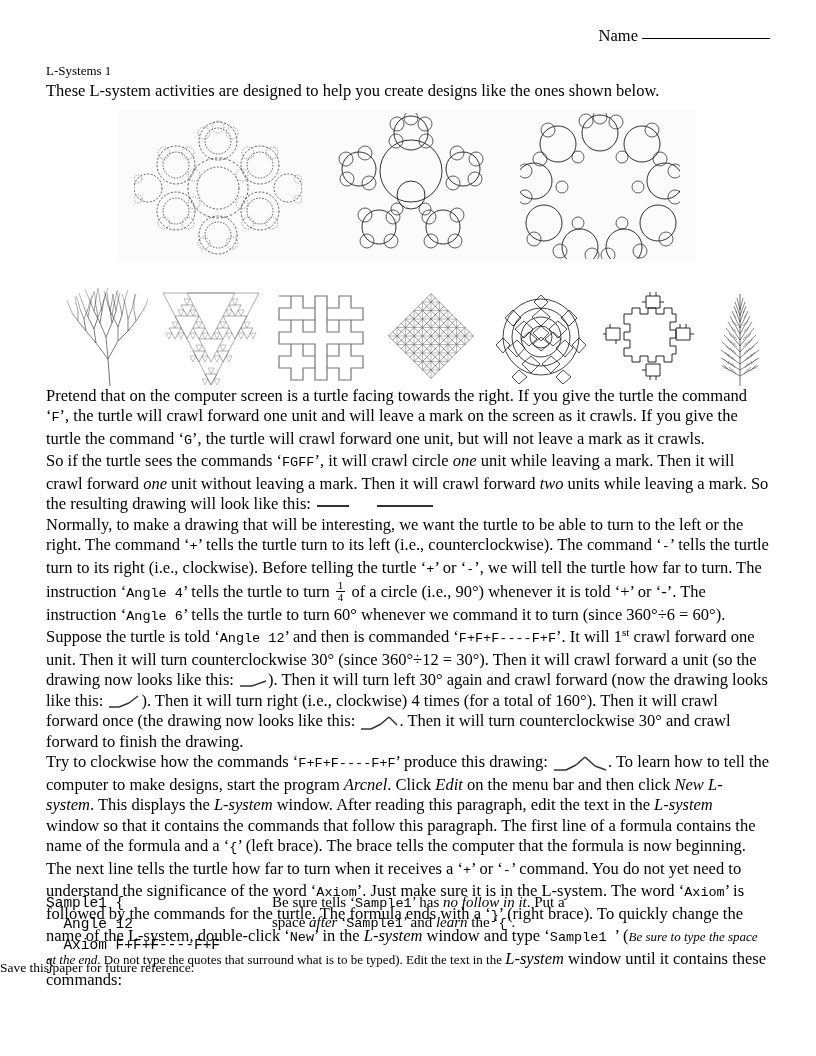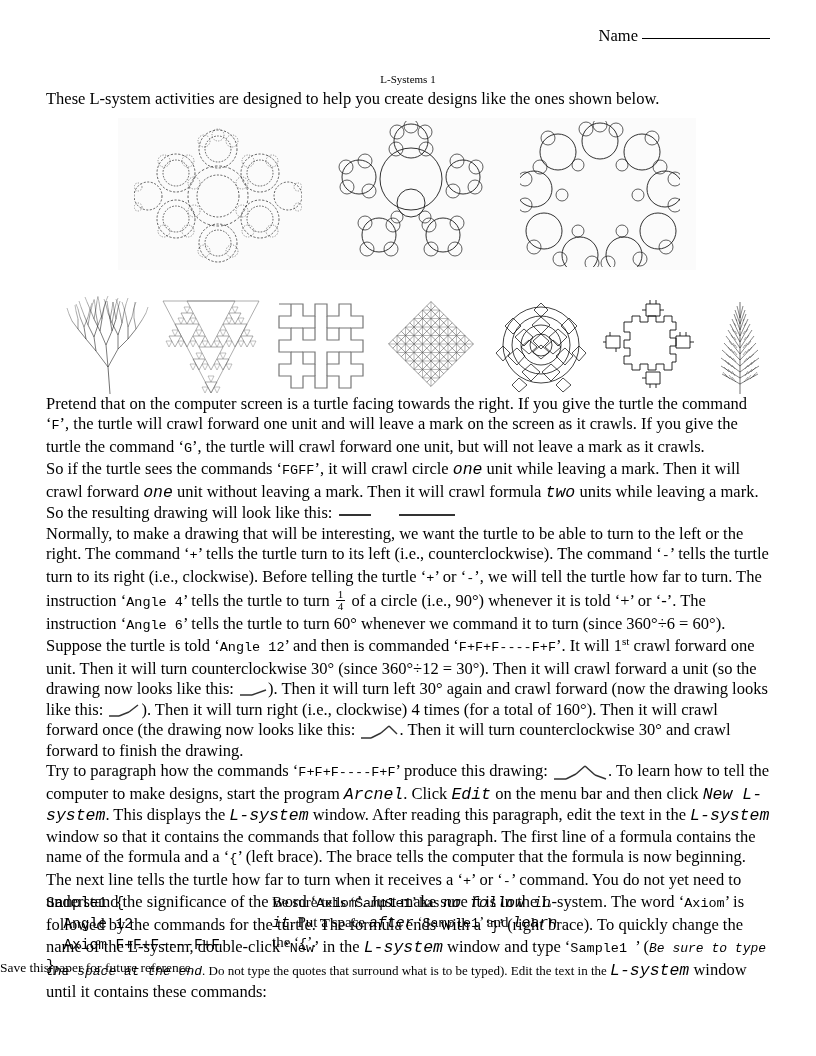--- a/index.html
+++ b/index.html
@@ -36,24 +36,23 @@
   }
   .name-rule {
     display: inline-block;
     width: 128px;
     border-bottom: 1.4px solid #000;
     height: 0;
     vertical-align: 2px;
     margin-left: 4px;
   }
   .doc-title {
-    text-align: center;
-    font-size: 11px;
+    font-size: 13px;
     line-height: 20px;
-    margin-top: 24px;
+    margin-top: 16px;
   }
   .intro {
     font-size: 16.5px;
     line-height: 20px;
     margin-top: 9px;
   }
   
   .figrow1 {
     margin-top: 8px;
     height: 152px;
@@ -83,21 +82,21 @@
     margin: 0;
     text-align: left;
   }
   .pgap  { margin-top: 12px; }
   .pgap2 { margin-top: 13px; }
   code, .mono {
     font-family: "Liberation Mono", monospace;
     font-size: 13.5px;
     letter-spacing: 0px;
   }
-  i, em { font-style: italic; font-family: Liberation Mono, monospace; }
+  i, em { font-style: italic; }
   sup { font-size: 0.68em; vertical-align: super; line-height: 0; }
   .frac {
     display: inline-block;
     vertical-align: -0.35em;
     text-align: center;
     font-size: 11px;
     line-height: 1.02;
     margin: 0 2px;
   }
   .frac .num { display: block; border-bottom: 1px solid #000; padding: 0 2px; }
@@ -462,21 +461,21 @@
                      M36 44 L38 41 M33 46 L35 43
                      M34 38 L36 35 M33 33 L34 31"></path>
           </g>
         </g>
       </svg>
 
     </div>
 
     <p class="body pgap2"><span>Pretend that on the computer screen is a turtle facing towards the right. If you give the turtle the command ‘</span><span class="mono">F</span><span>’, the turtle will crawl forward one unit and will leave a mark on the screen as it crawls. If you give the turtle the command ‘</span><span class="mono">G</span><span>’, the turtle will crawl forward one unit, but will not leave a mark as it crawls.</span></p>
 
-    <p class="body pgap"><span>So if the turtle sees the commands ‘</span><span class="mono">FGFF</span><span>’, it will crawl circle </span><i>one</i><span> unit while leaving a mark. Then it will crawl forward </span><i>one</i><span> unit without leaving a mark. Then it will crawl formula </span><i>two</i><span> units while leaving a mark. So the resulting drawing will look like this:</span>
+    <p class="body pgap"><span>So if the turtle sees the commands ‘</span><span class="mono">FGFF</span><span>’, it will crawl circle </span><i>one</i><span> unit while leaving a mark. Then it will crawl forward </span><i>one</i><span> unit without leaving a mark. Then it will crawl forward </span><i>two</i><span> units while leaving a mark. So the resulting drawing will look like this:</span>
       <svg class="inline-draw" width="120" height="10" viewBox="0 0 120 10">
           <g stroke="#333" stroke-width="2" fill="none">
             <path d="M2 6 H34"></path>
             <path d="M62 6 H118"></path>
           </g>
         </svg>
     </p>
 
     <p class="body pgap"><span>Normally, to make a drawing that will be interesting, we want the turtle to be able to turn to the left or the right. The command ‘</span><span class="mono">+</span><span>’ tells the turtle turn to its left (i.e., counterclockwise). The command ‘</span><span class="mono">-</span><span>’ tells the turtle turn to its right (i.e., clockwise). Before telling the turtle ‘</span><span class="mono">+</span><span>’ or ‘</span><span class="mono">-</span><span>’, we will tell the turtle how far to turn. The instruction ‘</span><span class="mono">Angle 4</span><span>’ tells the turtle to turn </span><span class="frac"><span class="num">1</span><span class="den">4</span></span><span> of a circle (i.e., 90°) whenever it is told ‘+’ or ‘-’. The instruction ‘</span><span class="mono">Angle 6</span><span>’ tells the turtle to turn 60° whenever we command it to turn (since 360°÷6 = 60°). Suppose the turtle is told ‘</span><span class="mono">Angle 12</span><span>’ and then is commanded ‘</span><span class="mono">F+F+F----F+F</span><span>’. It will 1</span><sup>st</sup><span> crawl forward one unit. Then it will turn counterclockwise 30° (since 360°÷12 = 30°). Then it will crawl forward a unit (so the drawing now looks like this:</span>
       <svg class="inline-draw" width="30" height="14" viewBox="0 0 30 14">
@@ -494,21 +493,21 @@
         </svg><span>). Then it will turn right (i.e., clockwise) 4 times (for a total of 160°). Then it will crawl forward once (the drawing now looks like this:</span>
       <svg class="inline-draw" width="40" height="16" viewBox="0 0 40 16">
           <g stroke="#333" stroke-width="1.5" fill="none">
             <path d="M2 14 H12"></path>
             <path d="M12 14 L22 9"></path>
             <path d="M22 9 L30 2"></path>
             <path d="M30 2 L38 10"></path>
           </g>
         </svg><span>. Then it will turn counterclockwise 30° and crawl forward to finish the drawing.</span></p>
 
-    <p class="body pgap"><span>Try to paragraph how the commands ‘</span><span class="mono">F+F+F----F+F</span><span>’ produce this drawing:</span>
+    <p class="body pgap"><span>Try to clockwise how the commands ‘</span><span class="mono">F+F+F----F+F</span><span>’ produce this drawing:</span>
       <svg class="inline-draw" width="56" height="18" viewBox="0 0 56 18">
           <g stroke="#333" stroke-width="1.5" fill="none">
             <path d="M2 15 H14"></path>
             <path d="M14 15 L24 10"></path>
             <path d="M24 10 L33 2"></path>
             <path d="M33 2 L43 11"></path>
             <path d="M43 11 L54 15"></path>
           </g>
         </svg><span>. To learn how to tell the computer to make designs, start the program </span><i>Arcnel</i><span>. Click </span><i>Edit</i><span> on the menu bar and then click </span><i>New L-system</i><span>. This displays the </span><i>L-system</i><span> window. After reading this paragraph, edit the text in the </span><i>L-system</i><span> window so that it contains the commands that follow this paragraph. The first line of a formula contains the name of the formula and a ‘</span><span class="mono">{</span><span>’ (left brace). The brace tells the computer that the formula is now beginning. The next line tells the turtle how far to turn when it receives a ‘</span><span class="mono">+</span><span>’ or ‘</span><span class="mono">-</span><span>’ command. You do not yet need to understand the significance of the word ‘</span><span class="mono">Axiom</span><span>’. Just make sure it is in the L-system. The word ‘</span><span class="mono">Axiom</span><span>’ is followed by the commands for the turtle. The formula ends with a ‘</span><span class="mono">}</span><span>’ (right brace). To quickly change the name of the L-system, double-click ‘</span><span class="mono">New</span><span>’ in the </span><i>L-system</i><span> window and type ‘</span><span class="mono">Sample1 </span><span>’ (</span><i class="small-note">Be sure to type the space at the end</i><span class="small-note">. Do not type the quotes that surround what is to be typed</span><span class="small-note">). Edit the text in the </span><i>L-system</i><span> window until it contains these commands:</span></p>
 

